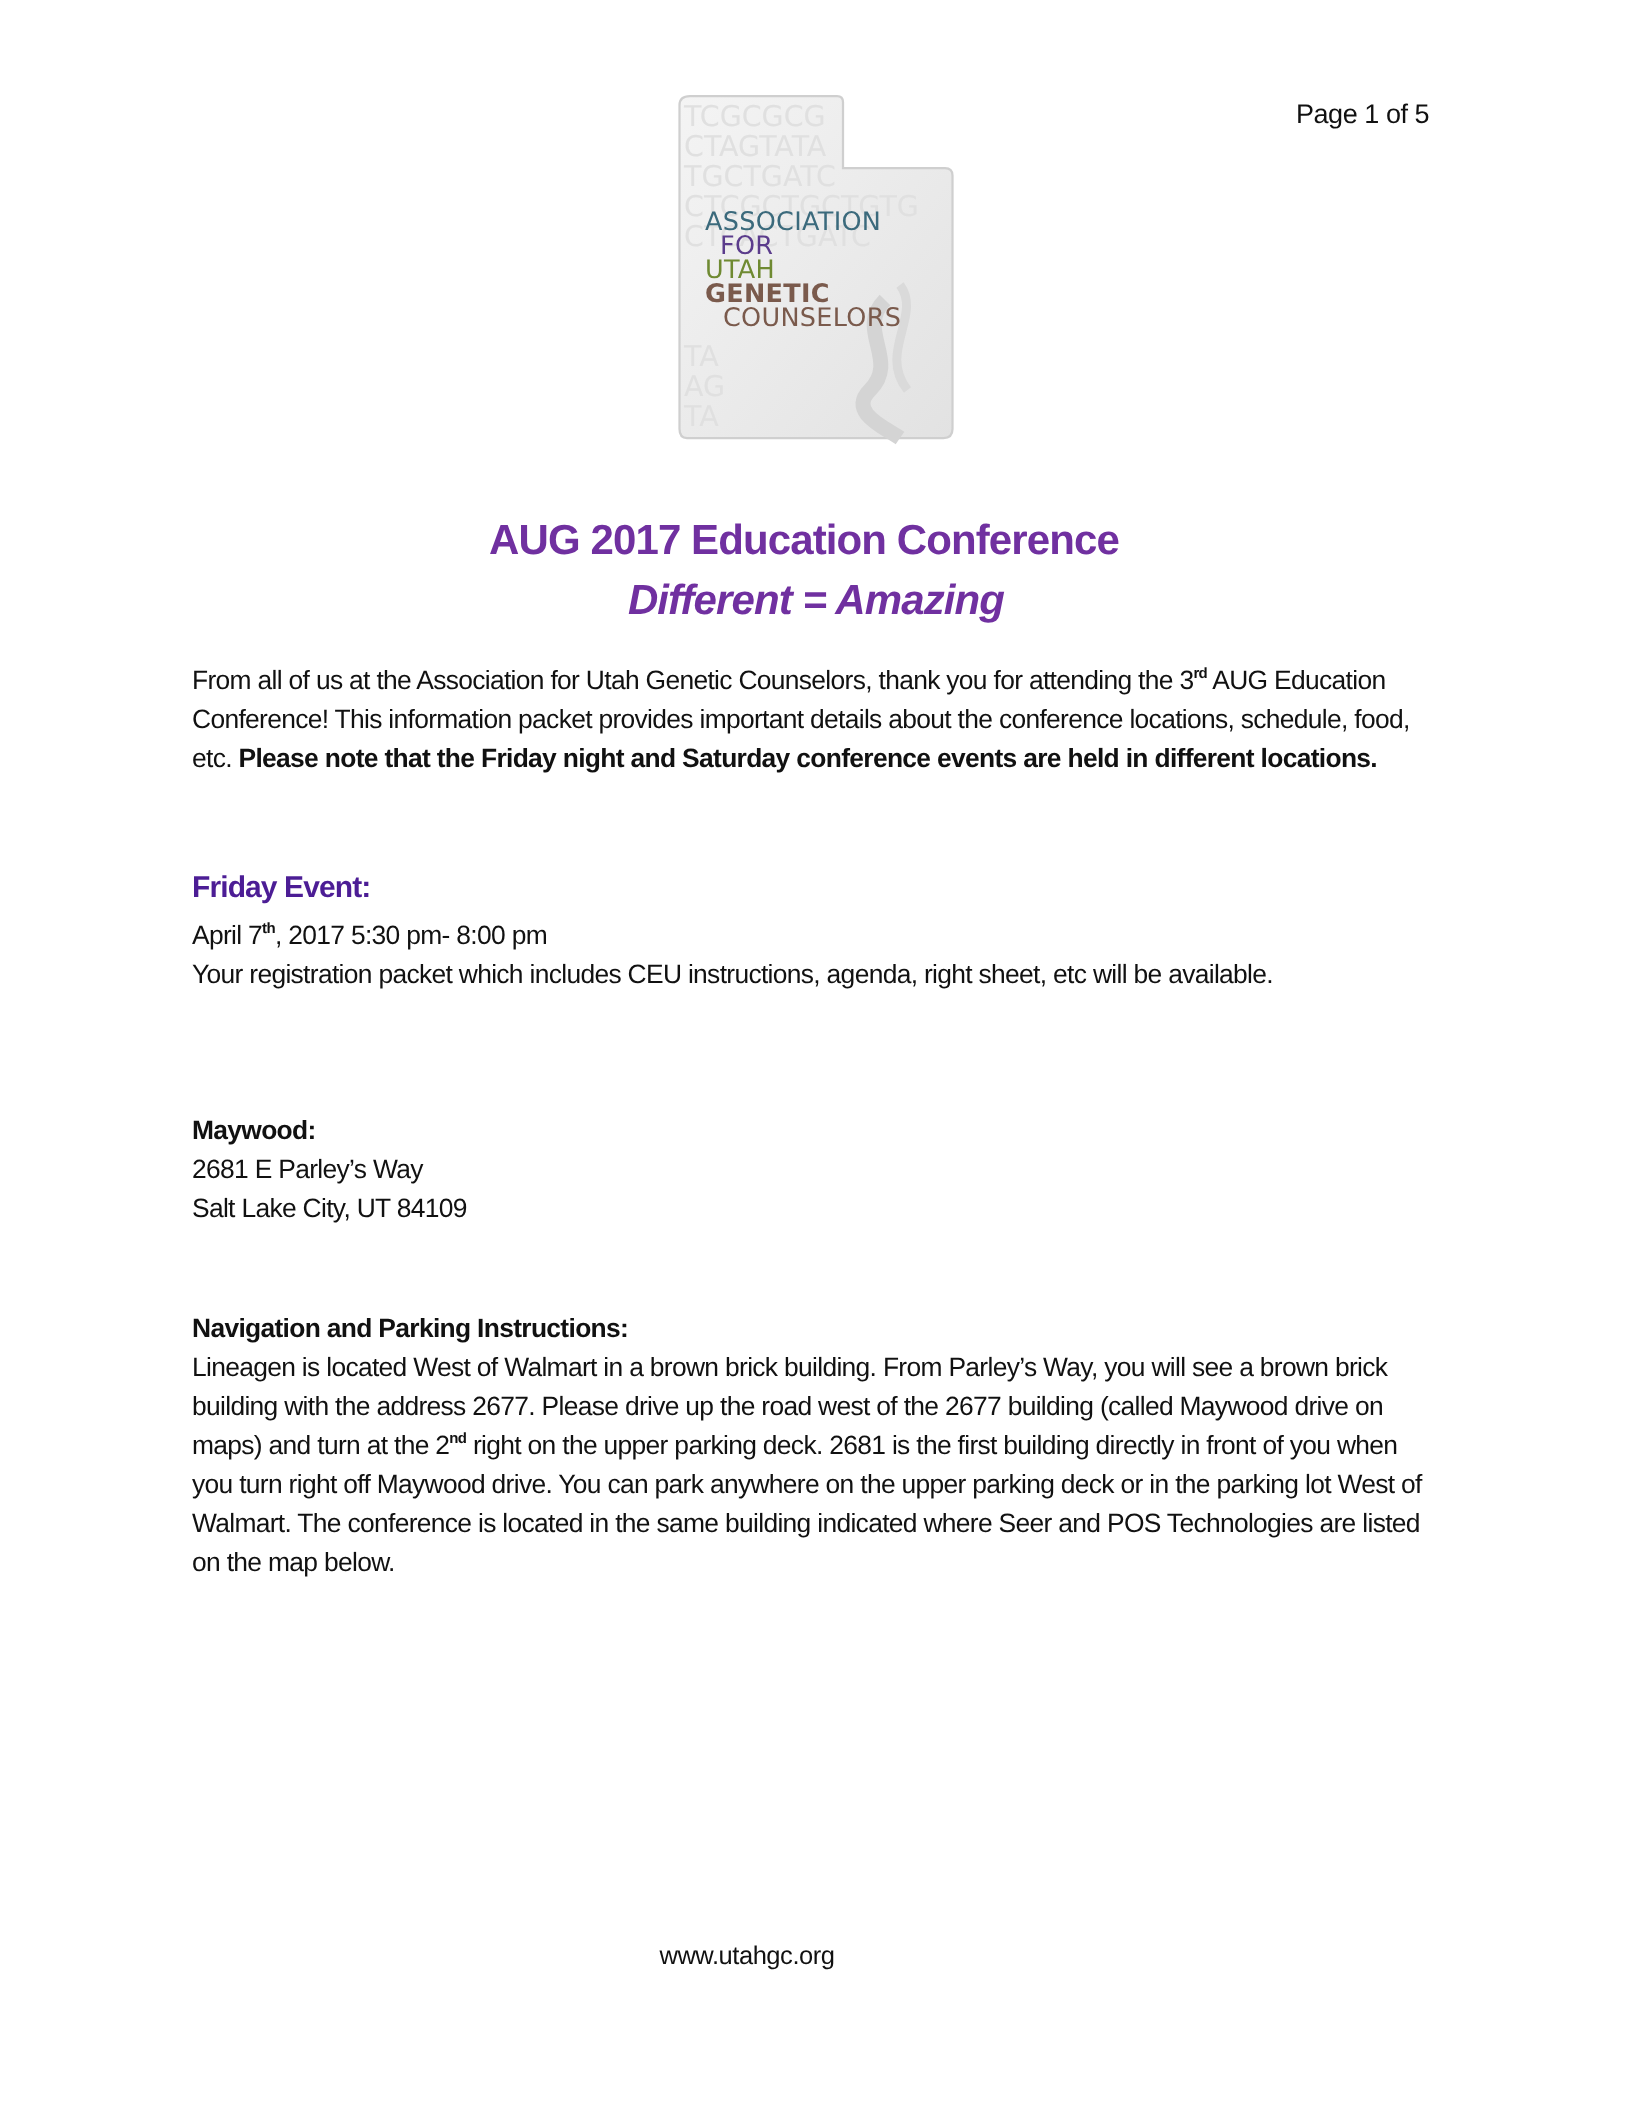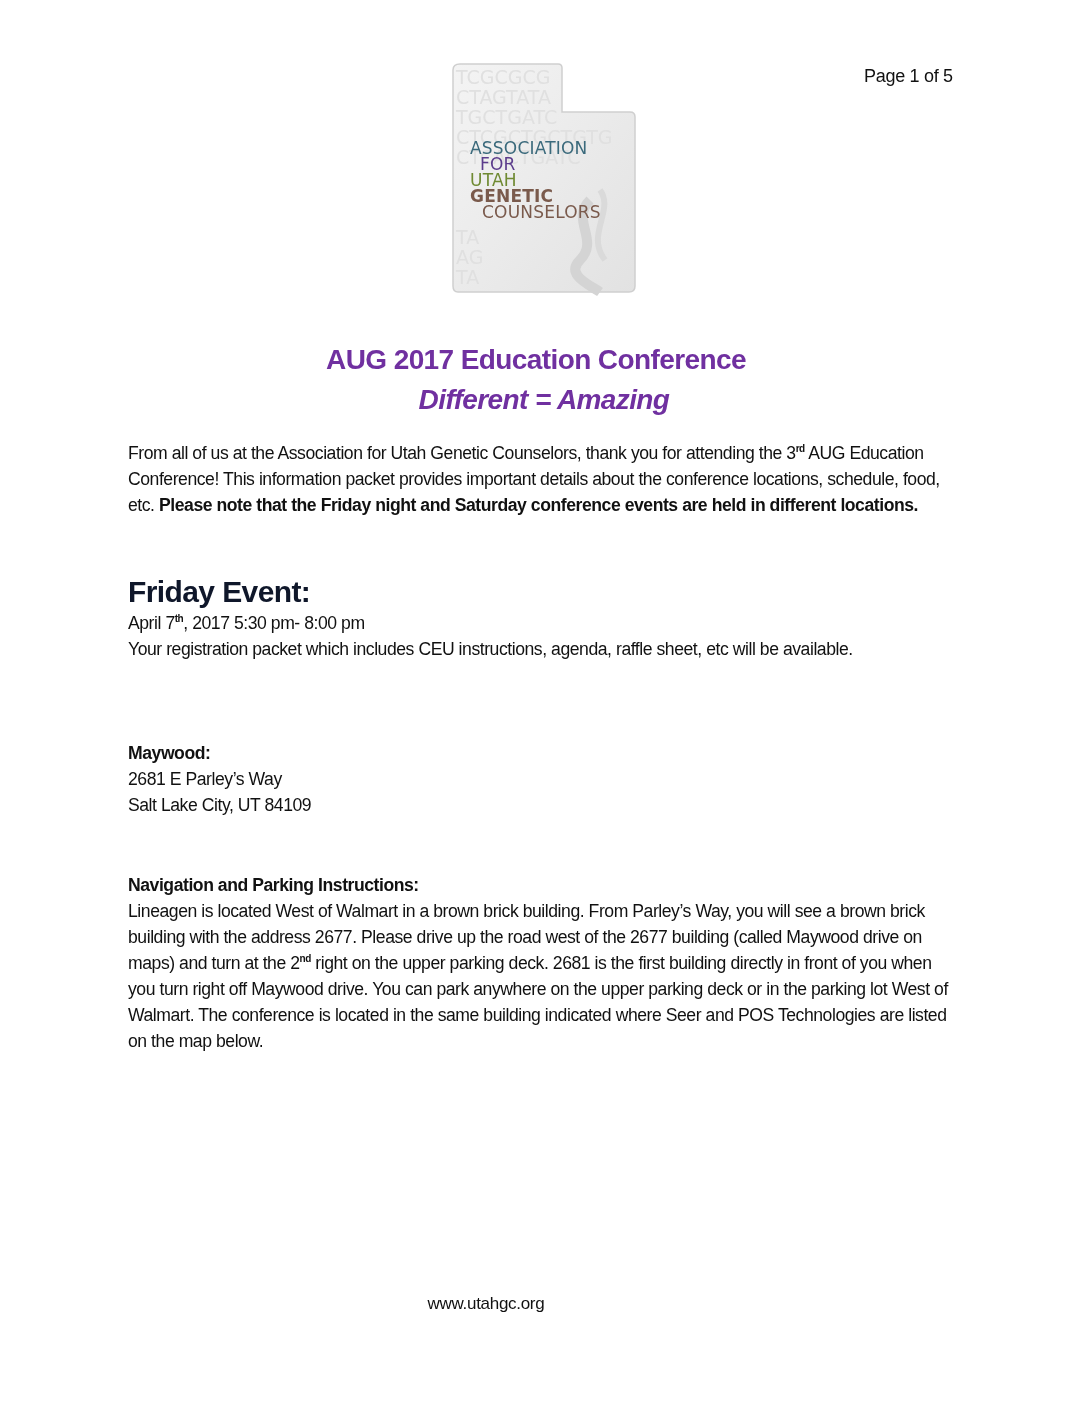--- a/index.html
+++ b/index.html
@@ -80,33 +80,33 @@
     letter-spacing: -0.45px;
     line-height: 26px;
   }
   .intro { top: 440px; }
   sup { font-size: 10px; line-height: 0; vertical-align: 7px; font-weight: bold; }
   .b { font-weight: bold; }
   .section-heading {
     position: absolute;
     left: 128px;
     top: 574px;
-    color: #0f172a;
+    color: #4c1d95;
     font-weight: bold;
-    font-size: 30px;
+    font-size: 20px;
     letter-spacing: -0.6px;
     line-height: 36px;
   }
   .friday { top: 610px; }
   .location { top: 740px; }
   .nav { top: 872px; }
   .footer {
     position: absolute;
     top: 1294px;
-    left: 0;
+    left: 12px;
     width: 972px;
     text-align: center;
     font-size: 17px;
     letter-spacing: -0.3px;
   }
 </style>
 </head>
 <body>
 
 <div class="page-number">Page 1 of 5</div>
@@ -148,21 +148,21 @@
 <div class="body intro">
   <span>From all of us at the Association for Utah Genetic Counselors, thank you for attending the 3</span><sup>rd</sup><span> AUG Education Conference! This information packet provides important details about the conference locations, schedule, food, etc. </span><span class="b">Please note that the Friday night and Saturday conference events are held in different locations.</span>
 </div>
 
 <div class="section-heading">Friday Event:</div>
 
 <div class="body friday">
   <div>
     <span>April 7</span><sup>th</sup><span>, 2017 5:30 pm- 8:00 pm</span>
   </div>
-  <div>Your registration packet which includes CEU instructions, agenda, raffle sheet, etc will be available.</div>
+  <div>Your registration packet which includes CEU instructions, agenda, right sheet, etc will be available.</div>
 </div>
 
 <div class="body location">
   <div class="b">Maywood:</div>
   <div>2681 E Parley’s Way</div>
   <div>Salt Lake City, UT 84109</div>
 </div>
 
 <div class="body nav">
   <div class="b">Navigation and Parking Instructions:</div>

